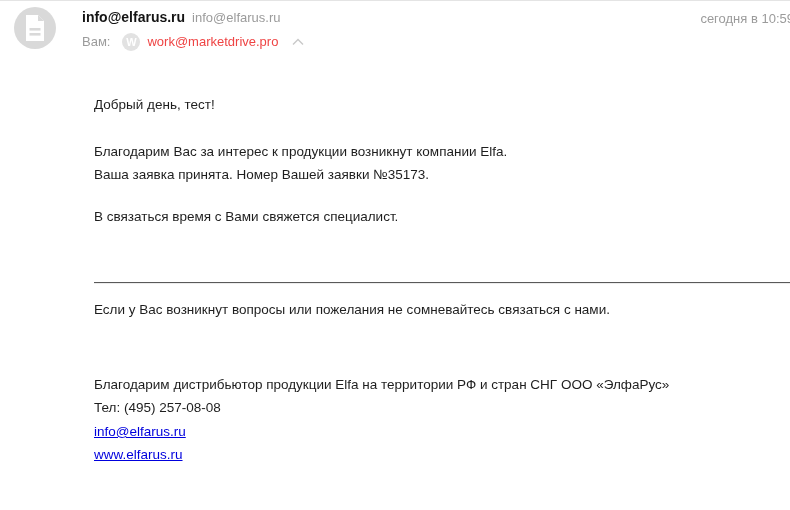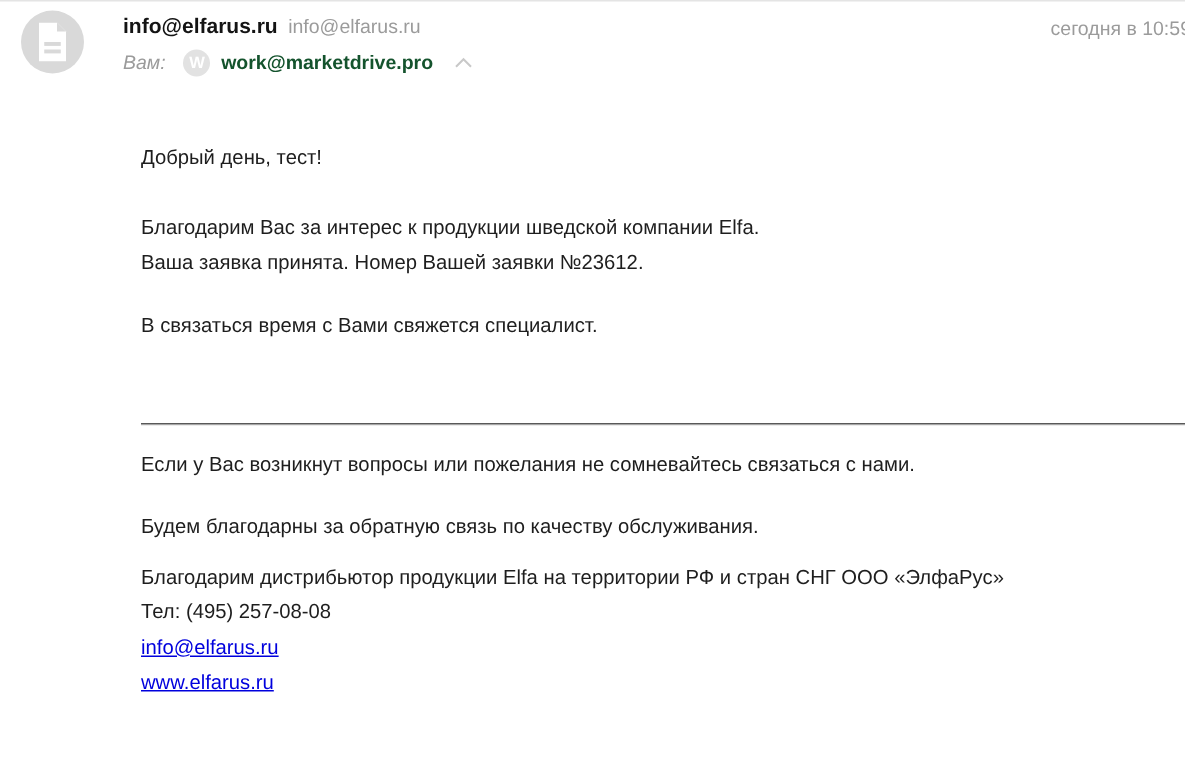--- a/index.html
+++ b/index.html
@@ -31,29 +31,29 @@
   .sender-email { font-size: 13px; color: #9b9b9b; margin-left: 7px; }
   .timestamp {
     position: absolute; right: -4px; top: 11px;
     font-size: 13px; color: #9b9b9b; white-space: nowrap;
   }
   .hdr-line2 {
     position: absolute; left: 82px; top: 32px; height: 19px;
     display: flex; align-items: center;
     font-size: 13px; color: #9b9b9b; white-space: nowrap;
   }
-  .to-label { margin-right: 12px; font-style: italic; }
+  .to-label { margin-right: 12px; }
   .w-avatar {
     width: 18px; height: 18px; border-radius: 50%;
     background: #e2e2e2; color: #ffffff;
     font-size: 11px; font-weight: bold;
     display: inline-flex; align-items: center; justify-content: center;
     margin-right: 7px; cursor: pointer;
   }
-  .recipient { color: #14532d; cursor: pointer; font-weight: bold; }
+  .recipient { color: #ef4444; cursor: pointer; }
   .chevron { margin-left: 14px; cursor: pointer; display: inline-block; }
   
   .email-body {
     position: absolute; left: 12px; top: 0; width: 790px; height: 394px;
     font-size: 13.5px; color: #1e1e1e; text-decoration: underline;
   }
   .para { position: absolute; left: 82px; line-height: 23px; white-space: nowrap; }
   .p-greeting  { top: 93px; }
   .p-thanks    { top: 140px; }
   .p-soon      { top: 205px; }
@@ -106,31 +106,30 @@
         </svg>
       </span>
     </div>
   </div>
 
   <div class="email-body">
 
     <div class="para p-greeting">Добрый день, тест!</div>
 
     <div class="para p-thanks">
-      <div>Благодарим Вас за интерес к продукции шведской компании Elfa.</div>
-      <div>Ваша заявка принята. Номер Вашей заявки №23612.</div>
+      <div>Благодарим Вас за интерес к продукции возникнут компании Elfa.</div>
+      <div>Ваша заявка принята. Номер Вашей заявки №35173.</div>
     </div>
 
     <div class="para p-soon">В связаться время с Вами свяжется специалист.</div>
 
     <div class="rule"></div>
 
     <div class="para p-questions">Если у Вас возникнут вопросы или пожелания не сомневайтесь связаться с нами.</div>
 
-    <div class="para p-grateful">Будем благодарны за обратную связь по качеству обслуживания.</div>
 
     <div class="para sig">
       <div>Благодарим дистрибьютор продукции Elfa на территории РФ и стран СНГ ООО «ЭлфаРус»</div>
       <div>Тел: (495) 257-08-08</div>
       <div><a class="link">info@elfarus.ru</a></div>
       <div><a class="link">www.elfarus.ru</a></div>
     </div>
 
   </div>
 </div>

